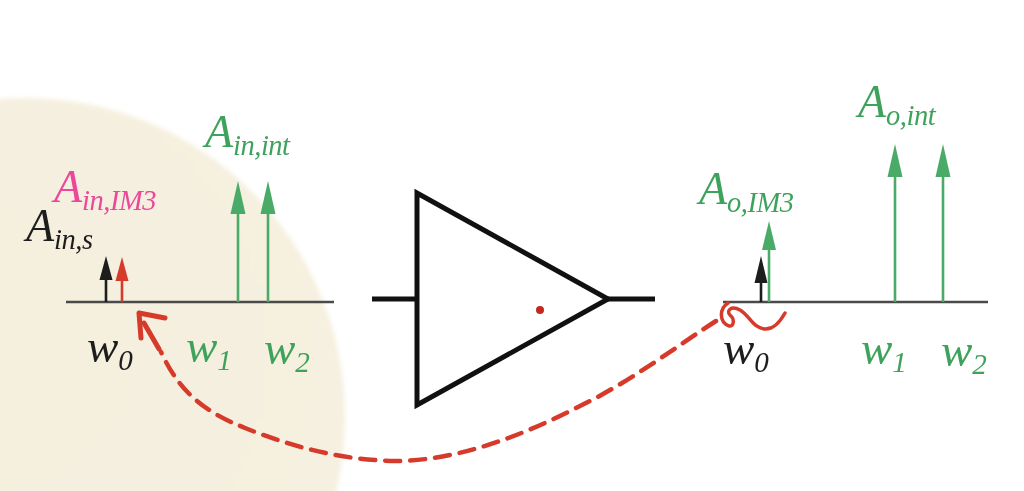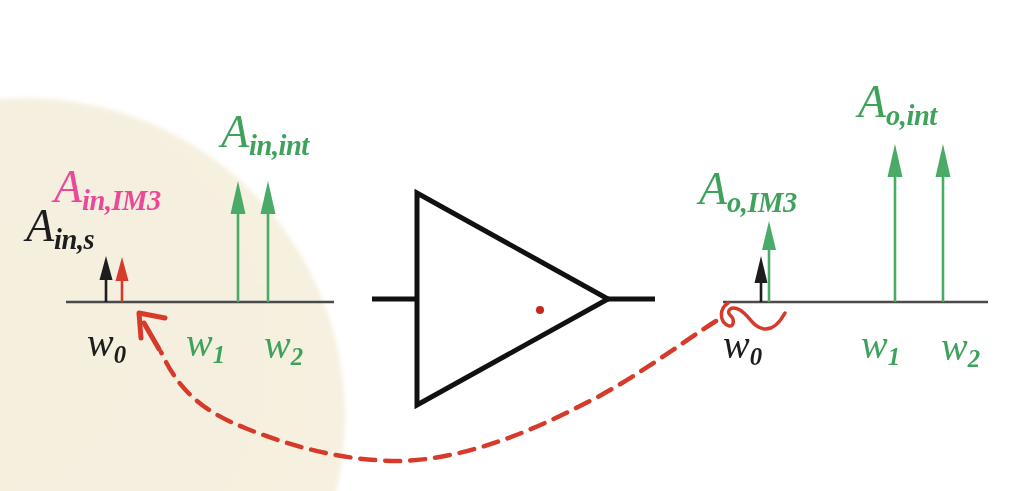--- a/index.html
+++ b/index.html
@@ -14,25 +14,25 @@
     background:radial-gradient(circle at 45% 40%, #f5efde 0%, #f6f0e0 70%, #f8f3e7 100%);
     filter:blur(2px);
   }
   svg.overlay{position:absolute;left:0;top:0;}
   .mlabel{
     position:absolute;line-height:1;white-space:nowrap;
     font-style:italic;letter-spacing:-1px;
   }
   .mlabel .mb{font-weight:500;}
   .mlabel .ms{
-    font-size:0.62em;font-weight:700;vertical-align:-0.28em;
+    font-size:0.62em;font-weight:400;vertical-align:-0.28em;
     margin-left:1px;letter-spacing:-0.5px;text-align:center;
   }
   .sizeA{font-size:46px;}
-  .sizeW{font-size:40px;}
+  .sizeW{font-size:47px;}
   .c-black{color:#1d1d1d;}
   .c-green{color:#3fa25c;}
   .c-red{color:#ec4899;}
 </style>
 </head>
 <body>
 
 <div id="stage">
 
   <div id="blob"></div>
@@ -102,21 +102,21 @@
   </svg>
 
   <div class="mlabel sizeA c-red" style="left:54px;top:164px;">
     <span class="mb">A</span><span class="ms">in,IM3</span>
   </div>
 
   <div class="mlabel sizeA c-black" style="left:26px;top:203px;">
     <span class="mb">A</span><span class="ms">in,s</span>
   </div>
 
-  <div class="mlabel sizeA c-green" style="left:221px;top:109px;">
+  <div class="mlabel sizeA c-green" style="left:205px;top:109px;">
     <span class="mb">A</span><span class="ms">in,int</span>
   </div>
 
   <div class="mlabel sizeW c-black" style="left:87px;top:323px;">
     <span class="mb">w</span><span class="ms">0</span>
   </div>
   <div class="mlabel sizeW c-green" style="left:186px;top:323px;">
     <span class="mb">w</span><span class="ms">1</span>
   </div>
   <div class="mlabel sizeW c-green" style="left:264px;top:325px;">

